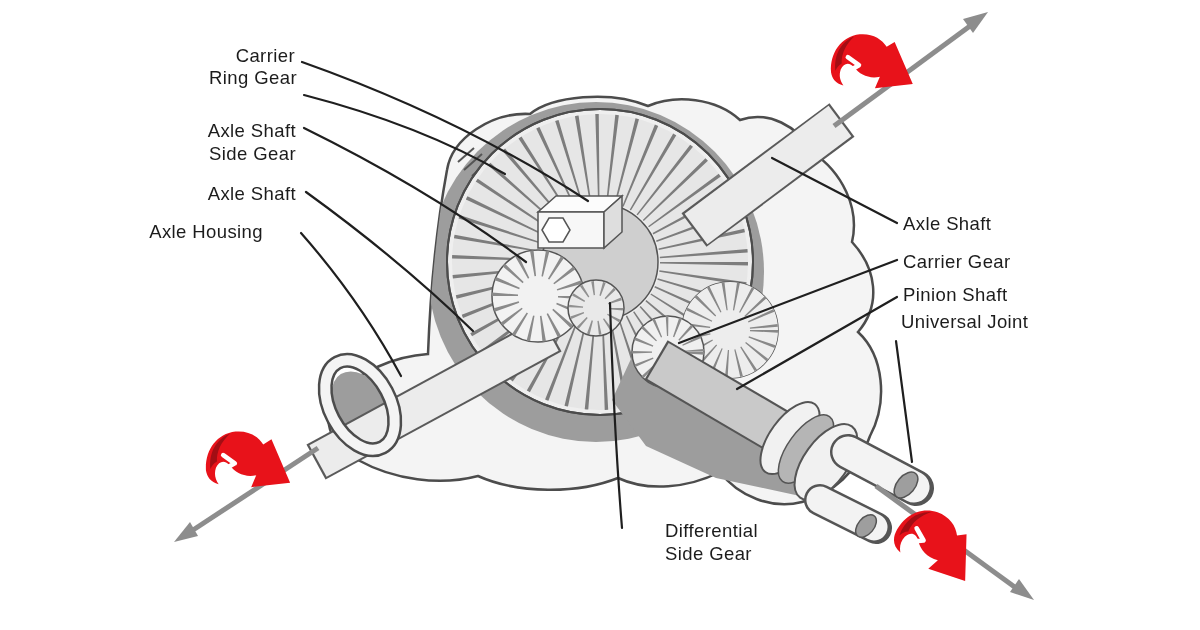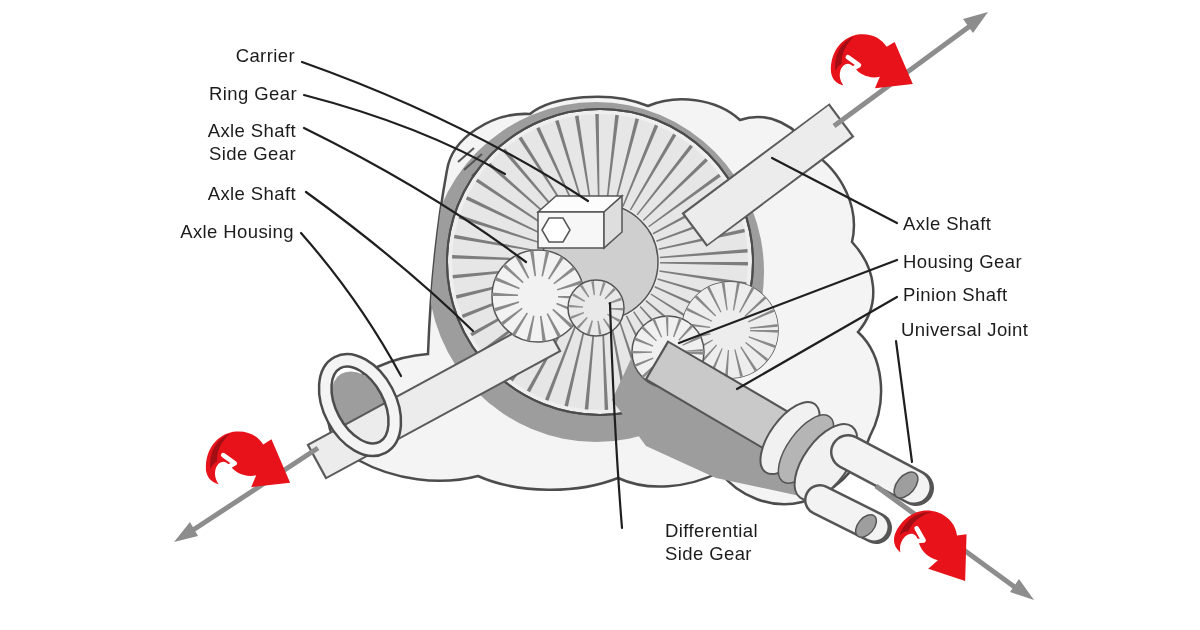--- a/index.html
+++ b/index.html
@@ -151,31 +151,31 @@
       <path d="M301,233 Q360,300 401,376"></path>
       <path d="M897,223 L772,158"></path>
       <path d="M897,260 L679,343"></path>
       <path d="M897,297 L737,389"></path>
       <path d="M896,341 Q904,400 912,462"></path>
       <path d="M610,303 Q614,430 622,528"></path>
     </g>
   </svg>
 
   <div class="lbl r" style="right:905px;top:44px">Carrier</div>
-  <div class="lbl r" style="right:903px;top:82px">Ring Gear</div>
+  <div class="lbl r" style="right:903px;top:66px">Ring Gear</div>
   <div class="lbl r" style="right:904px;top:119px">
     <div>Axle Shaft</div>
     <div>Side Gear</div>
   </div>
   <div class="lbl r" style="right:904px;top:182px">Axle Shaft</div>
-  <div class="lbl r" style="right:906px;top:220px">Axle Housing</div>
+  <div class="lbl r" style="right:937px;top:220px">Axle Housing</div>
 
   <div class="lbl" style="left:903px;top:212px">Axle Shaft</div>
-  <div class="lbl" style="left:903px;top:250px">Housing Gear</div>
+  <div class="lbl" style="left:903px;top:250px">Carrier Gear</div>
   <div class="lbl" style="left:903px;top:283px">Pinion Shaft</div>
-  <div class="lbl" style="left:901px;top:318px">Universal Joint</div>
+  <div class="lbl" style="left:901px;top:310px">Universal Joint</div>
 
   <div class="lbl" style="left:665px;top:519px">
     <div>Differential</div>
     <div>Side Gear</div>
   </div>
 
 </div>
 
 </body></html>

